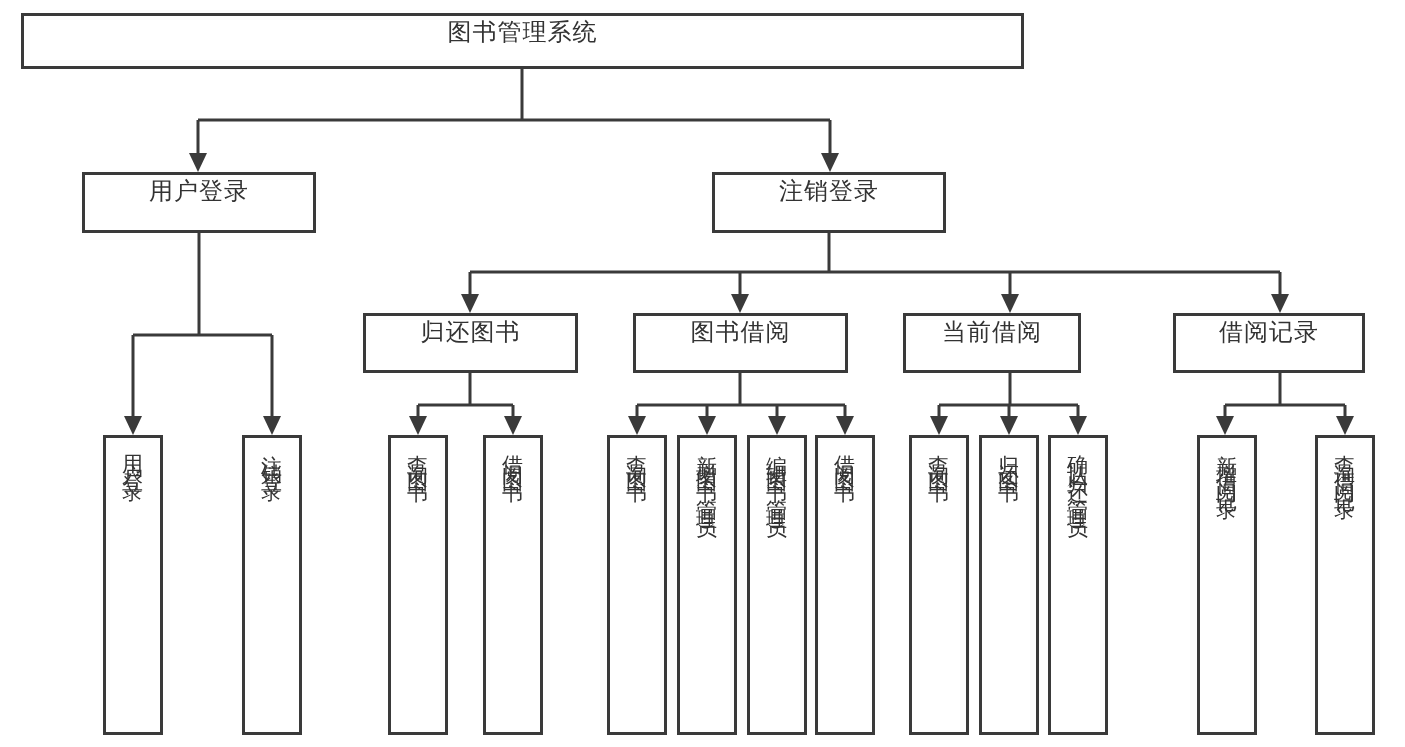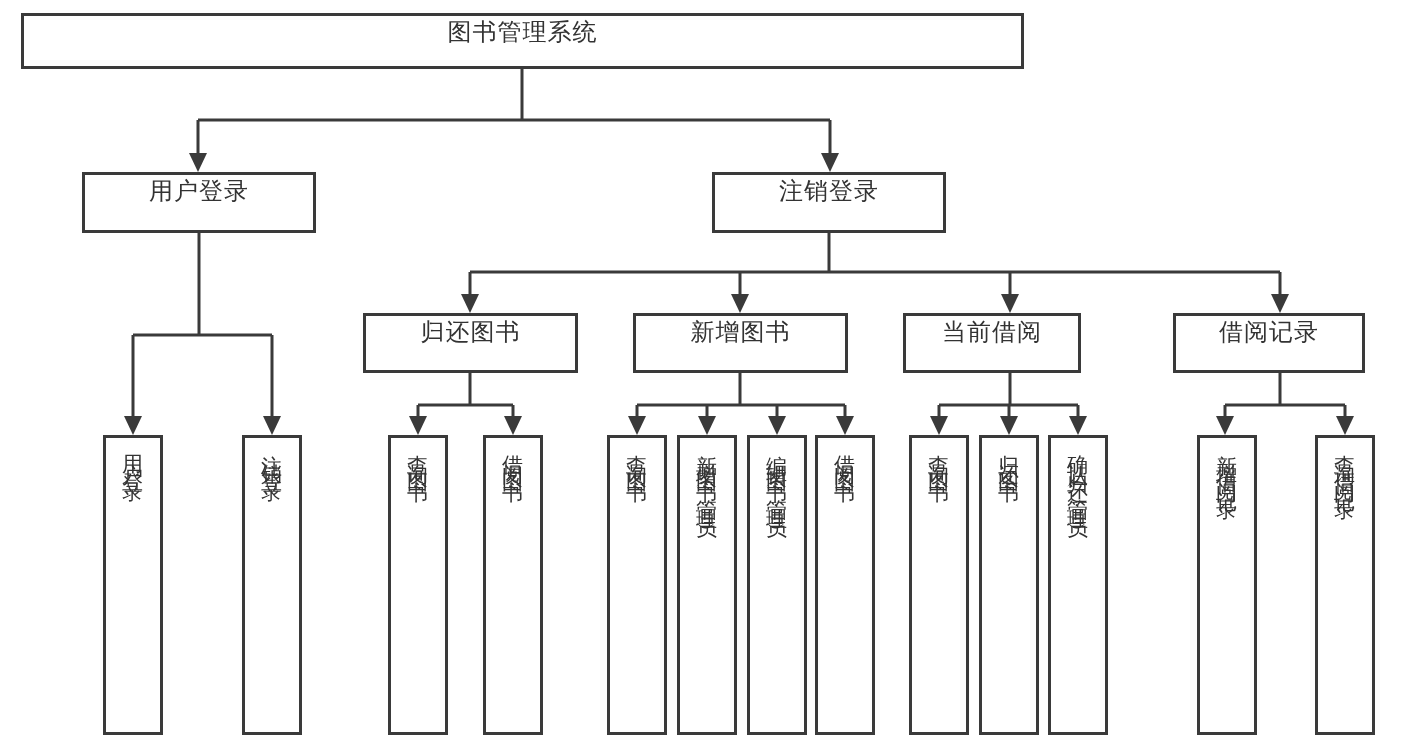--- a/index.html
+++ b/index.html
@@ -104,21 +104,21 @@
     <span>用户登录</span>
   </div>
   <div class="node h" style="left:712px;top:172px;width:234px;height:61px">
     <span>注销登录</span>
   </div>
 
   <div class="node h" style="left:363px;top:313px;width:215px;height:60px">
     <span>归还图书</span>
   </div>
   <div class="node h" style="left:633px;top:313px;width:215px;height:60px">
-    <span>新增图书</span>
+    <span>图书借阅</span>
   </div>
   <div class="node h" style="left:903px;top:313px;width:178px;height:60px">
     <span>当前借阅</span>
   </div>
   <div class="node h" style="left:1173px;top:313px;width:192px;height:60px">
     <span>借阅记录</span>
   </div>
 
   <div class="node v" style="left:103px;top:435px;width:60px;height:300px">
     <span>用户登录</span>

